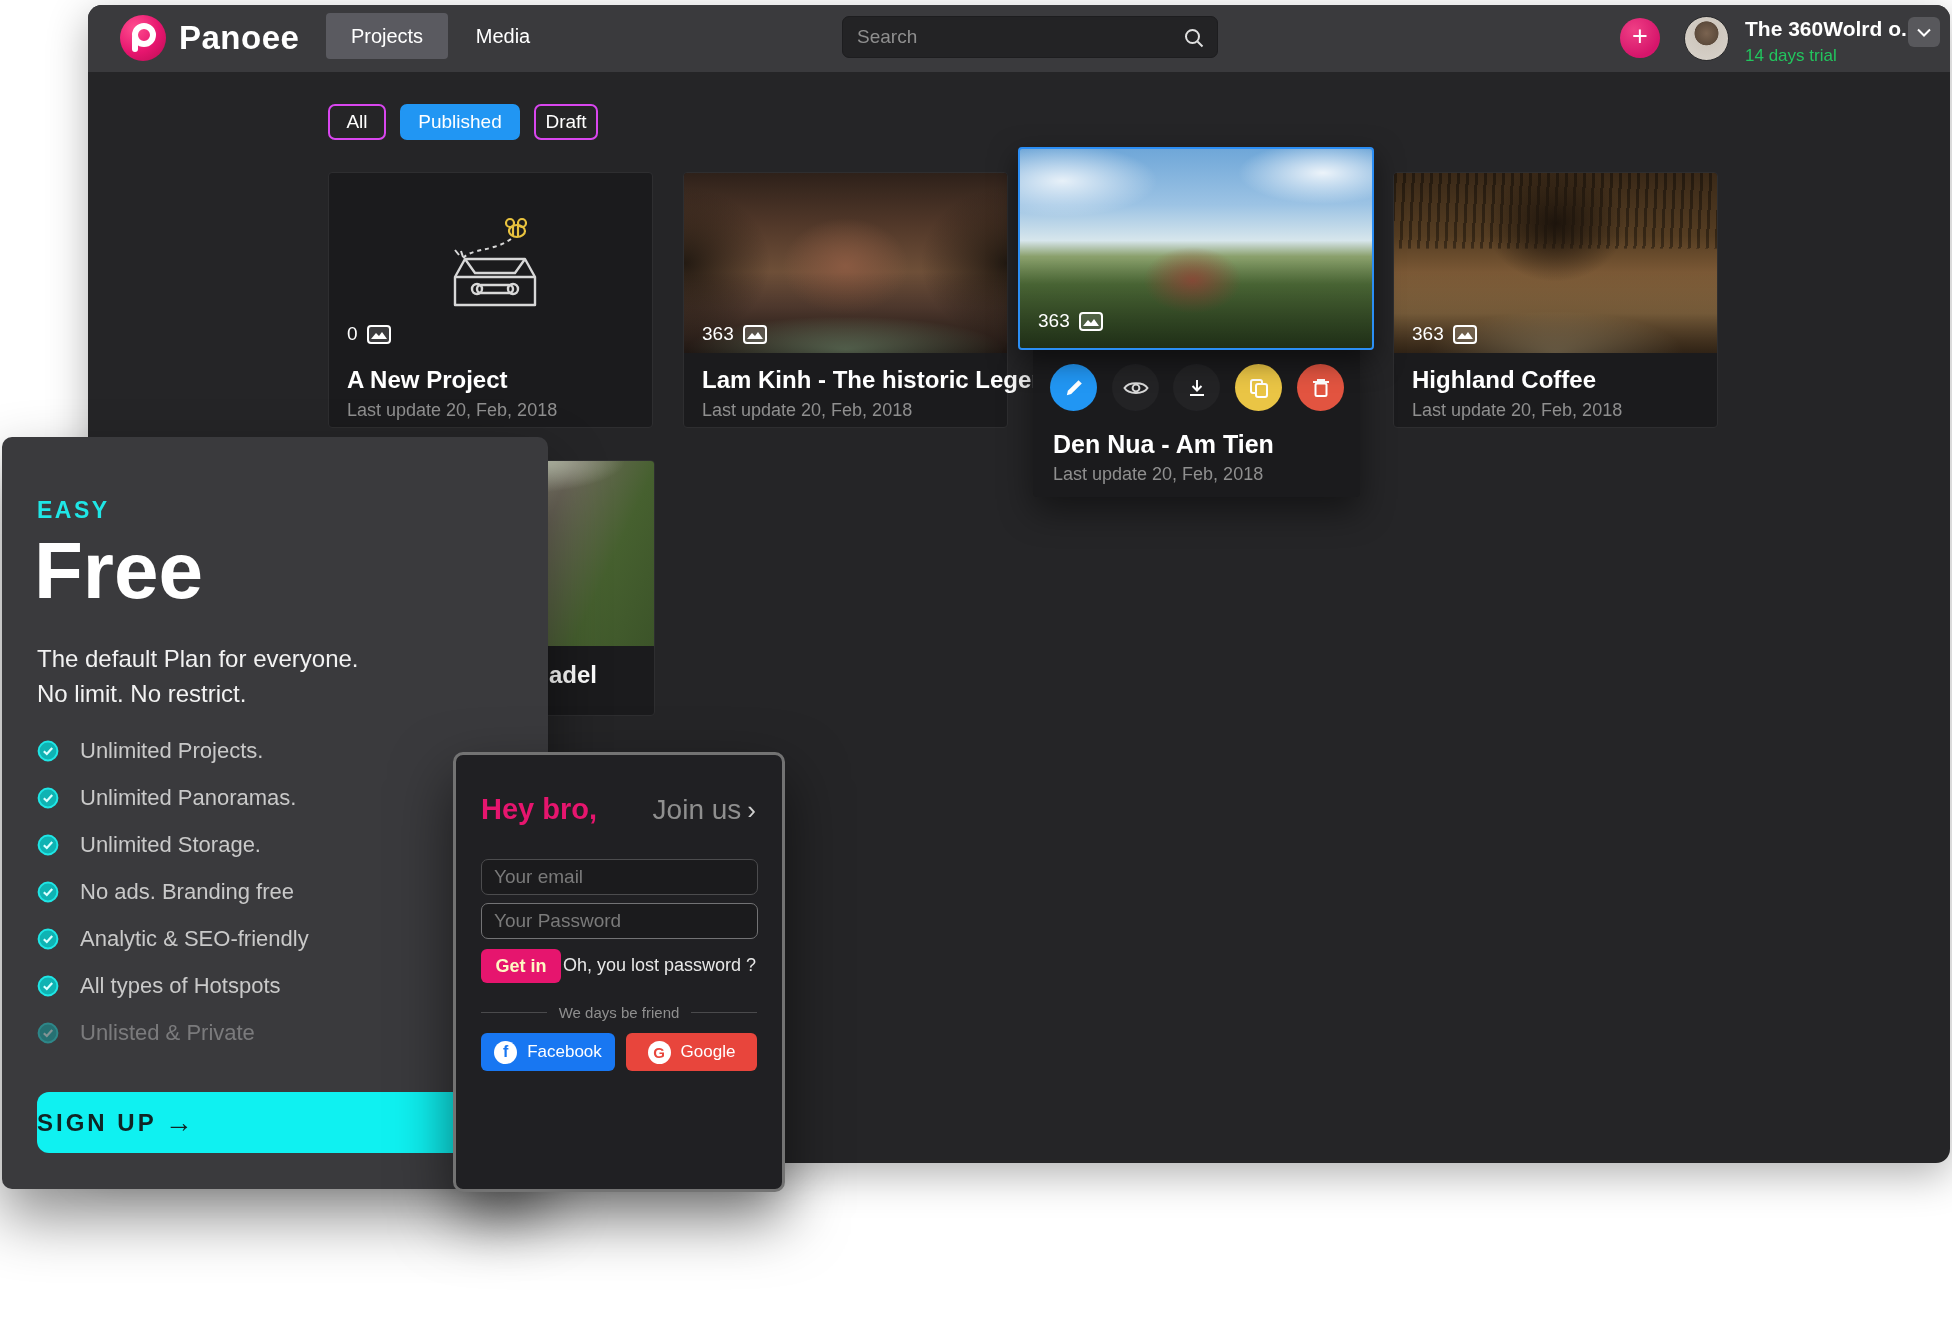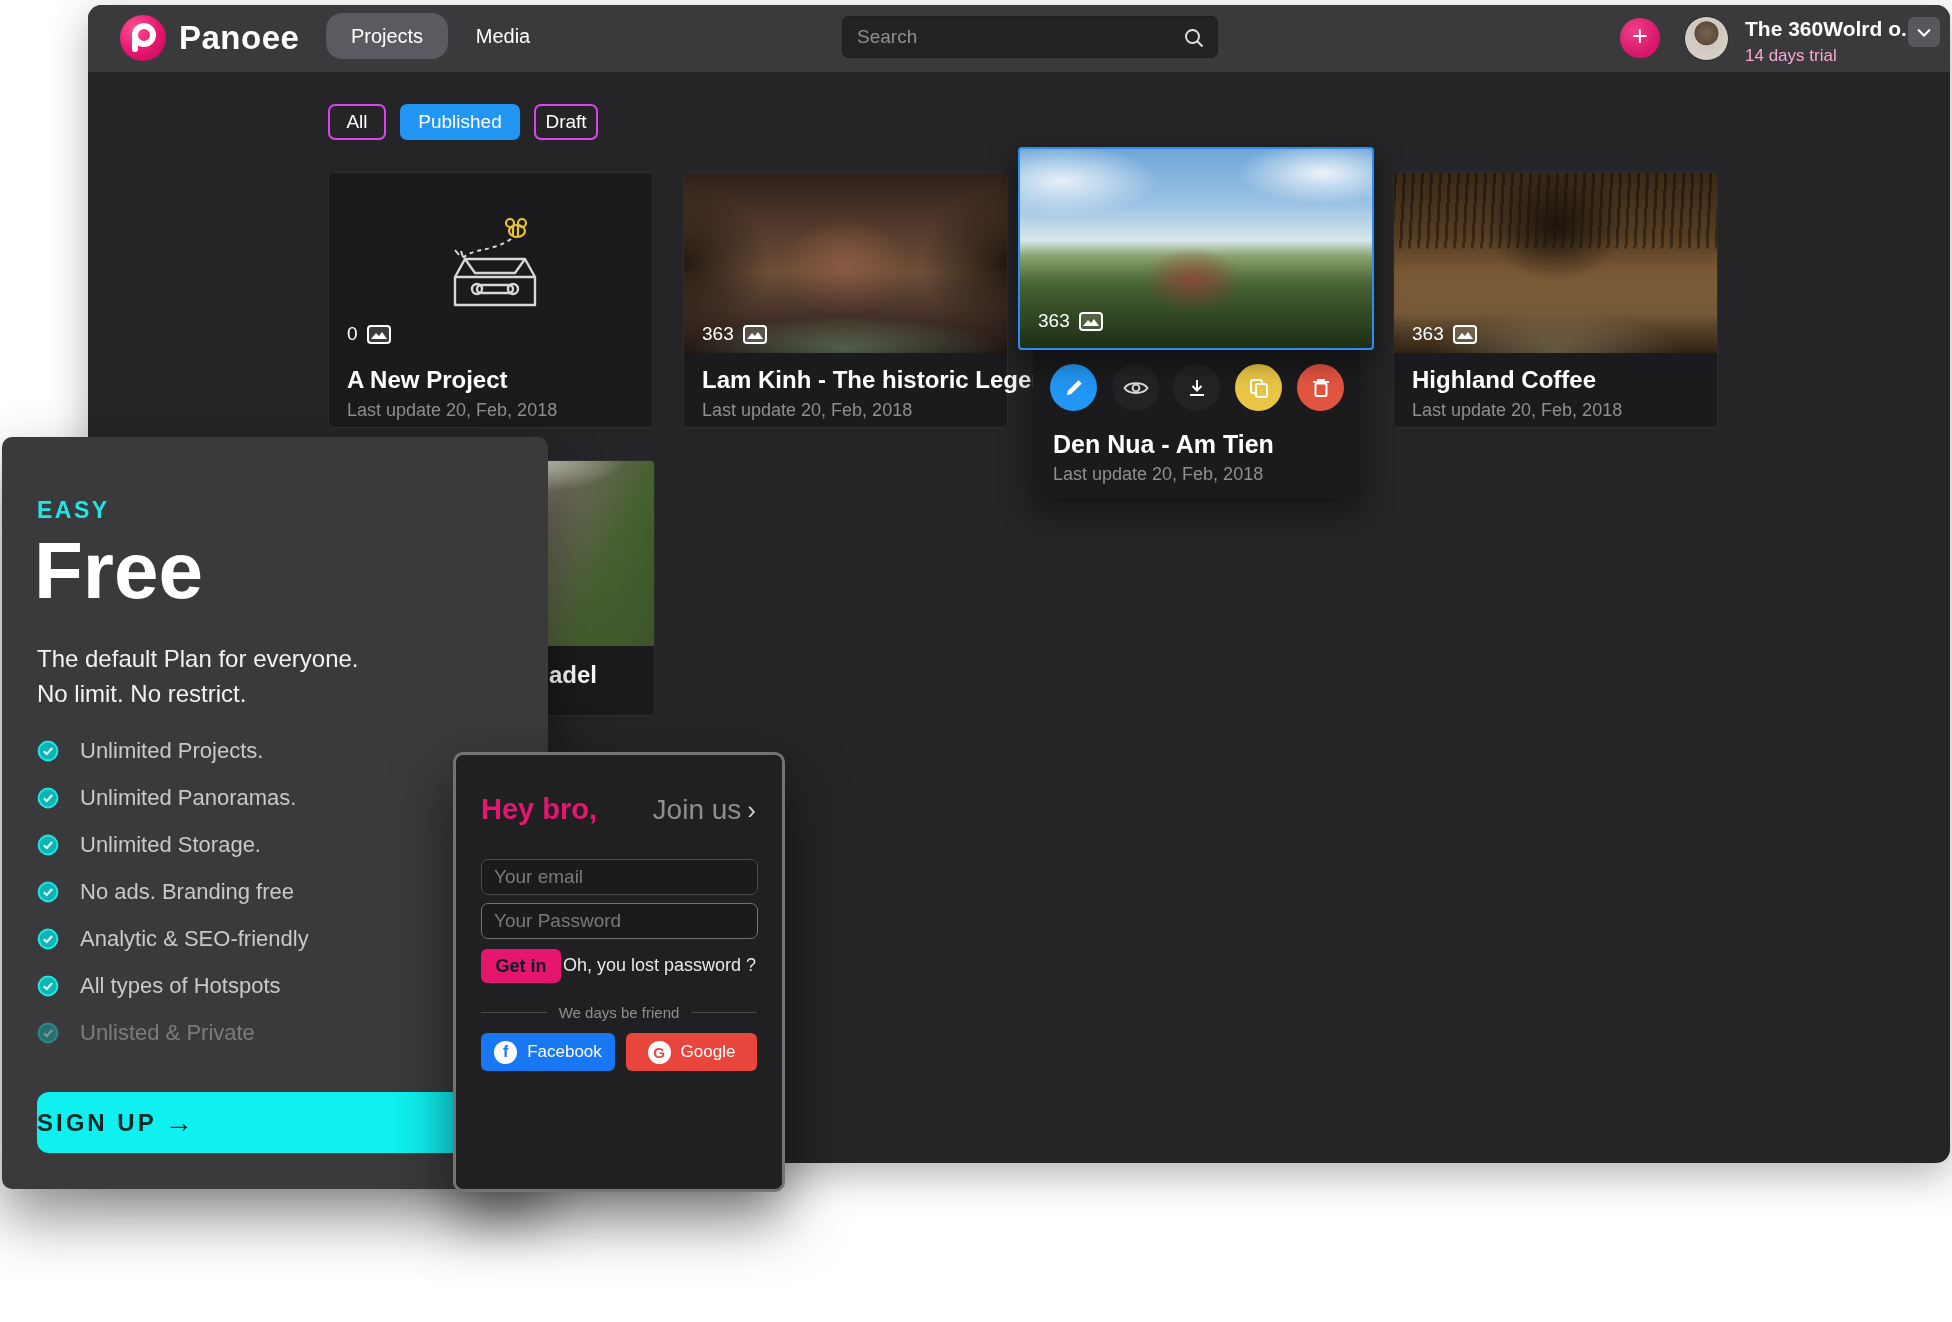--- a/index.html
+++ b/index.html
@@ -10,37 +10,37 @@
             background:#252527; border-radius:14px; overflow:hidden;
             box-shadow:0 12px 40px rgba(0,0,0,.30); }
 
   
   .header { position:absolute; left:0; top:0; right:0; height:67px; background:#3a3a3d; }
   .logo { position:absolute; left:32px; top:10px; display:flex; align-items:center; gap:13px; cursor:pointer; }
   .logo-badge { width:46px; height:46px; border-radius:50%;
     background:radial-gradient(circle at 32% 28%, #ff4d8f 0%, #e6156e 55%, #b80d53 100%); position:relative; }
   .brand { color:#fff; font-size:33px; font-weight:700; letter-spacing:.5px; }
   .nav-tab { position:absolute; top:8px; height:46px; display:flex; align-items:center; justify-content:center;
-             color:#fff; font-size:20px; cursor:pointer; border-radius:16px; }
+             color:#fff; font-size:20px; cursor:pointer; border-radius:4px; }
   .nav-projects { left:238px; width:122px; background:#5a5a60; }
   .nav-media { left:372px; width:86px; }
   .search { position:absolute; left:754px; top:11px; width:376px; height:42px; background:#232325;
             border:1px solid #1d1d1f; border-radius:7px; }
   .search input { position:absolute; inset:0; background:transparent; border:none; outline:none;
             color:#ddd; font-size:19px; padding:0 44px 0 14px; font-family:"Liberation Sans",sans-serif; }
   .search input::placeholder { color:#8f8f8f; }
   .search-icon { position:absolute; right:12px; top:10px; }
   .plus-btn { position:absolute; left:1532px; top:13px; width:40px; height:40px; border-radius:50%;
             background:radial-gradient(circle at 35% 30%, #ef3f85, #d6156b 70%); color:#fff; font-size:27px;
             display:flex; align-items:center; justify-content:center; cursor:pointer; padding-bottom:3px; }
   .avatar { position:absolute; left:1596px; top:11px; width:45px; height:45px; border-radius:50%; cursor:pointer;
             background:radial-gradient(circle at 50% 38%, #7a6350 0%, #5d4b3c 34%, #cfc8bf 36%, #d9d3cb 100%);
             border:1px solid #2c2c2e; }
   .user-name { position:absolute; left:1657px; top:12px; color:#fff; font-size:21px; font-weight:700; }
-  .user-trial { position:absolute; left:1657px; top:41px; color:#f9a8d4; font-size:17px; }
+  .user-trial { position:absolute; left:1657px; top:41px; color:#22c55e; font-size:17px; }
   .chev-btn { position:absolute; left:1820px; top:12px; width:32px; height:30px; border-radius:6px;
             background:#58585c; display:flex; align-items:center; justify-content:center; cursor:pointer; }
 
   
   .filter { position:absolute; top:99px; height:36px; border-radius:7px; border:2px solid #d946ef;
             color:#fff; font-size:19px; display:flex; align-items:center; justify-content:center;
             background:transparent; cursor:pointer; }
   .filter-all { left:240px; width:58px; }
   .filter-published { left:312px; width:120px; background:#2196f3; border-color:#2196f3; }
   .filter-draft { left:446px; width:64px; }
@@ -124,21 +124,21 @@
       border:3px solid #737373; border-radius:10px; box-shadow:0 26px 60px rgba(0,0,0,.55); z-index:60; }
   .greet { position:absolute; left:25px; top:38px; color:#e6156e; font-size:29px; font-weight:700; }
   .join { position:absolute; right:26px; top:39px; color:#8f8f8f; font-size:28px; cursor:pointer; }
   .join .j-chev { font-size:26px; color:#cfcfcf; margin-left:6px; }
   .m-input { position:absolute; left:25px; width:277px; height:36px; background:#1b1b1d; border:1px solid #4c4c4e;
       border-radius:7px; color:#ddd; font-size:19px; padding:0 12px; outline:none; font-family:"Liberation Sans",sans-serif; }
   .m-input::placeholder { color:#7a7a7a; }
   .inp-email { top:104px; }
   .inp-pass { top:148px; border-color:#737375; }
   .get-in { position:absolute; left:25px; top:194px; width:80px; height:34px; background:#e6156e; border:none;
-      border-radius:6px; color:#0f172a; font-size:18px; font-weight:700; cursor:pointer; font-family:"Liberation Sans",sans-serif; }
+      border-radius:6px; color:#fef9c3; font-size:18px; font-weight:700; cursor:pointer; font-family:"Liberation Sans",sans-serif; }
   .forgot { position:absolute; right:26px; top:200px; color:#e8e8e8; font-size:18px; cursor:pointer; }
   .divider { position:absolute; left:25px; right:25px; top:249px; display:flex; align-items:center; gap:12px;
       color:#8f8f8f; font-size:15px; }
   .divider::before, .divider::after { content:""; flex:1; height:1px; background:#4a4a4c; }
   .social { position:absolute; top:278px; height:38px; border-radius:6px; display:flex; align-items:center;
       justify-content:center; gap:10px; color:#fff; font-size:17px; cursor:pointer; }
   .fb { left:25px; width:134px; background:#1877f2; }
   .gg { left:170px; width:131px; background:#e8453c; }
   .s-circle { width:23px; height:23px; border-radius:50%; background:#fff; display:flex; align-items:center;
       justify-content:center; font-weight:700; font-size:15px; }

